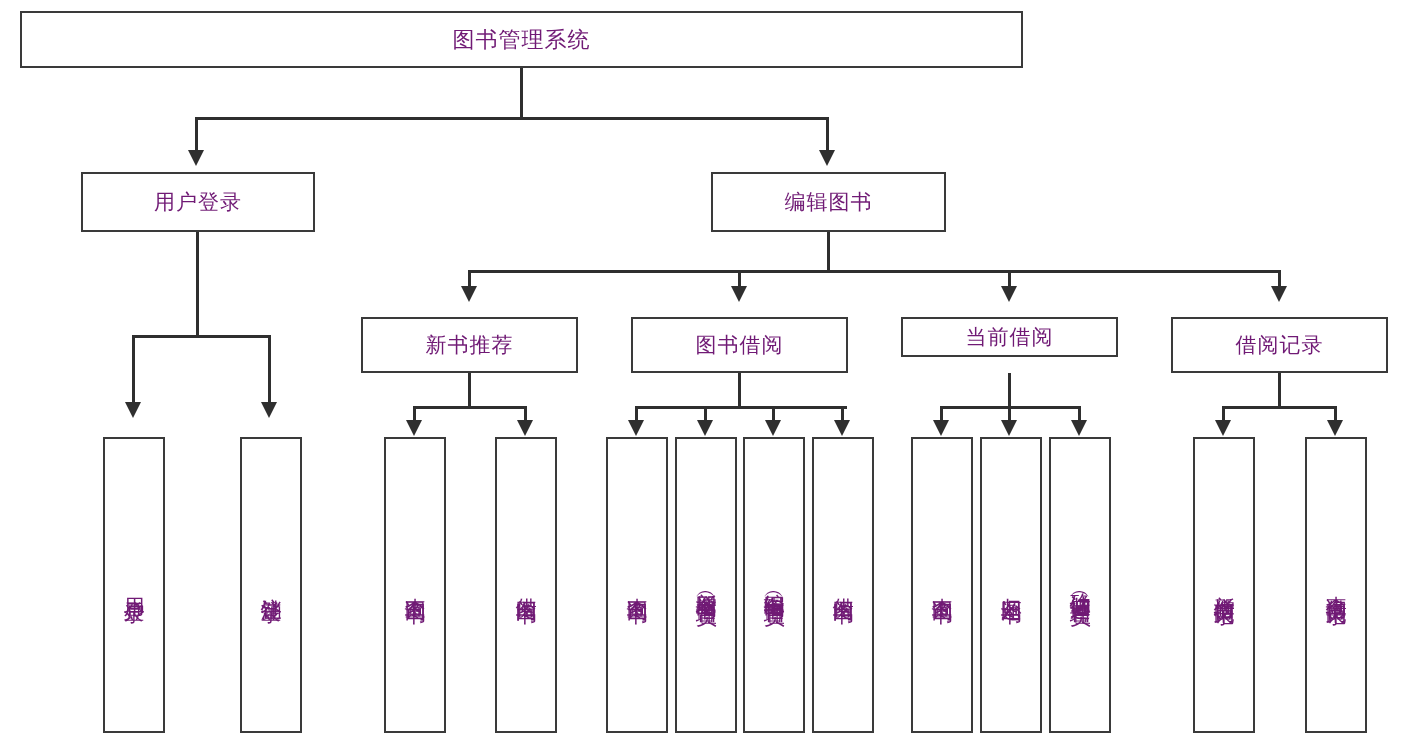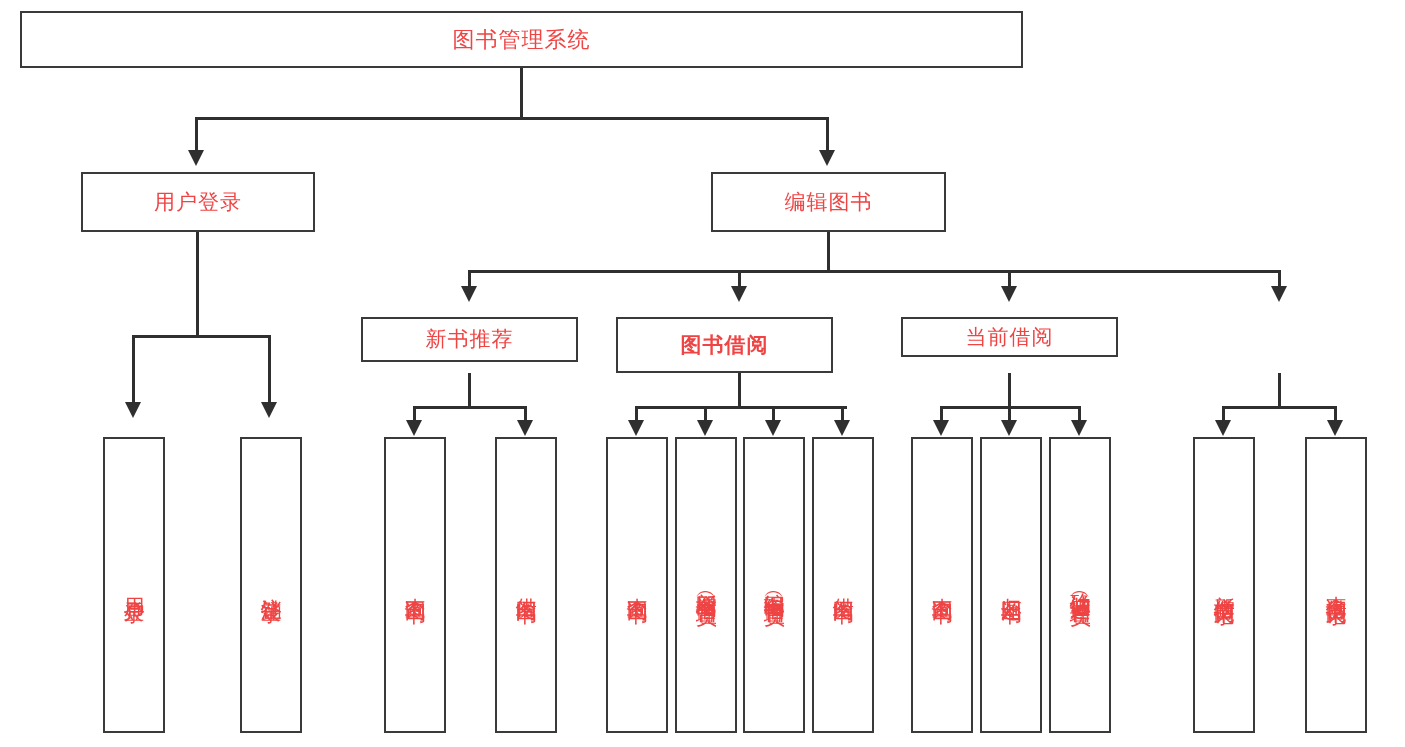--- a/index.html
+++ b/index.html
@@ -24,21 +24,21 @@
     border:2.5px solid #3a3a3a;
     display:flex;
     align-items:center;
     justify-content:center;
     text-align:center;
     z-index:3;
   }
   .node .label{
     font-size:21px;
     line-height:1.18;
-    color:#ef4444;
+    color:#701a75;
     letter-spacing:1px;
     white-space:nowrap;
   }
   .node.root .label{font-size:22px;}
   .node.leaf{
     align-items:center;
     justify-content:center;
   }
   .node.leaf .label{
     writing-mode:vertical-rl;
@@ -112,28 +112,31 @@
   <div class="ln h" style="left:468px;top:270px;width:812px;height:3px;"></div>
   <div class="ln v" style="left:468px;top:270px;width:3px;height:18px;"></div>
   <div class="arrow" style="left:461px;top:286px;"></div>
   <div class="ln v" style="left:738px;top:270px;width:3px;height:18px;"></div>
   <div class="arrow" style="left:731px;top:286px;"></div>
   <div class="ln v" style="left:1008px;top:270px;width:3px;height:18px;"></div>
   <div class="arrow" style="left:1001px;top:286px;"></div>
   <div class="ln v" style="left:1278px;top:270px;width:3px;height:18px;"></div>
   <div class="arrow" style="left:1271px;top:286px;"></div>
 
-  <div class="node" style="left:361px;top:317px;width:217px;height:45px;">
+  <div class="node" style="left:361px;top:317px;width:217px;height:56px;">
     <span class="label">新书推荐</span>
   </div>
-  <div class="node" style="left:616px;top:317px;width:217px;height:56px;font-weight:bold;">
+  <div class="node" style="left:631px;top:317px;width:217px;height:56px;">
     <span class="label">图书借阅</span>
   </div>
   <div class="node" style="left:901px;top:317px;width:217px;height:40px;">
     <span class="label">当前借阅</span>
+  </div>
+  <div class="node" style="left:1171px;top:317px;width:217px;height:56px;">
+    <span class="label">借阅记录</span>
   </div>
 
   <div class="ln v" style="left:468px;top:373px;width:3px;height:35px;"></div>
   <div class="ln h" style="left:413px;top:406px;width:114px;height:3px;"></div>
   <div class="ln v" style="left:413px;top:406px;width:3px;height:16px;"></div>
   <div class="arrow" style="left:406px;top:420px;"></div>
   <div class="ln v" style="left:524px;top:406px;width:3px;height:16px;"></div>
   <div class="arrow" style="left:517px;top:420px;"></div>
 
   <div class="ln v" style="left:738px;top:373px;width:3px;height:35px;"></div>

